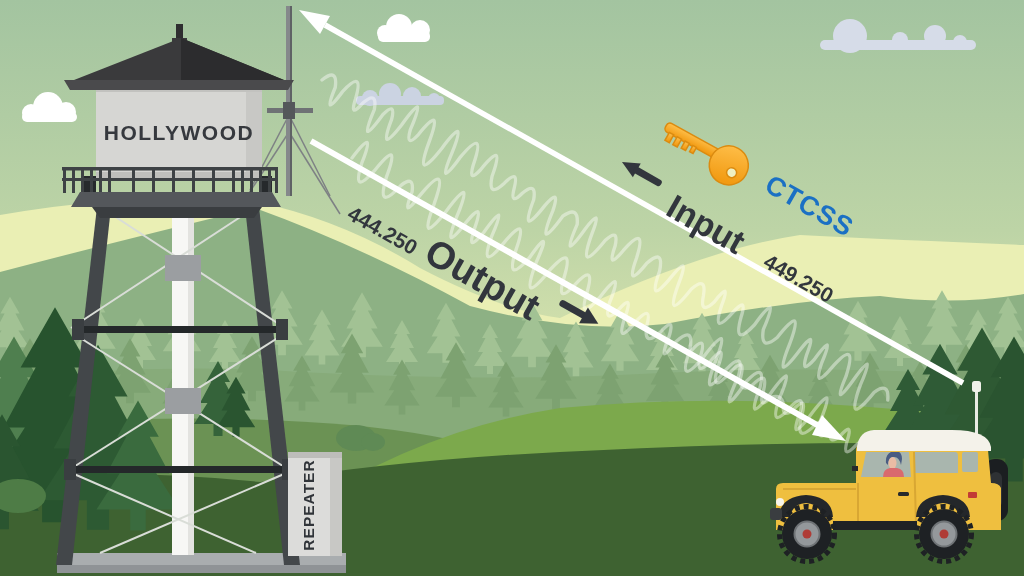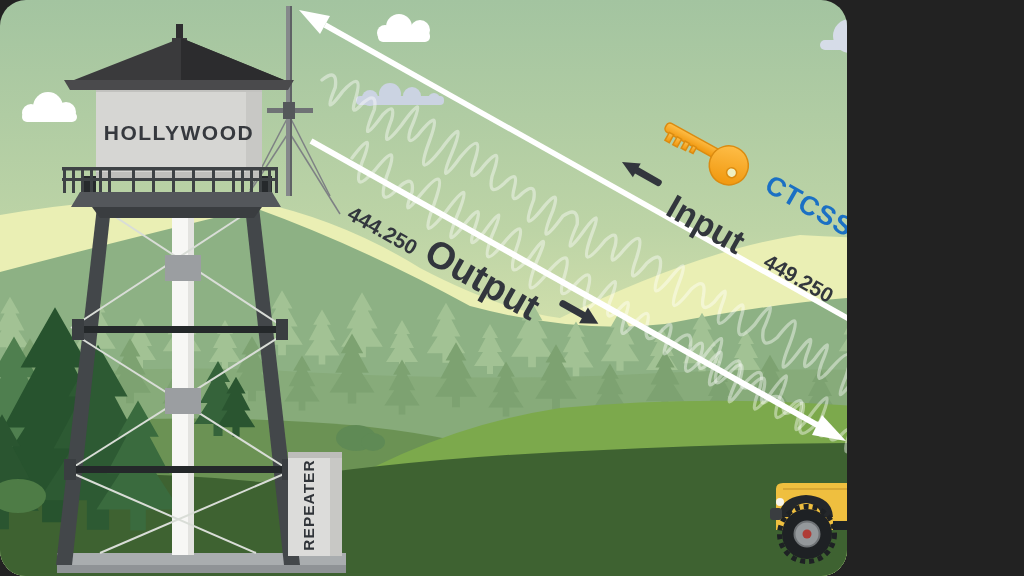--- a/index.html
+++ b/index.html
@@ -1,17 +1,17 @@
 <!DOCTYPE html>
 <html><head>
 <meta charset="utf-8">
 <style>
   html,body{margin:0;padding:0;background:#222;}
-  .stage{position:relative;width:847px;height:576px;overflow:hidden;
-         font-family:"Liberation Sans",sans-serif;border-radius:26px;}
+  .stage{position:relative;width:1024px;height:576px;overflow:hidden;
+         font-family:"Liberation Sans",sans-serif;}
   svg{display:block}
   .lbl{font-family:"Liberation Sans",sans-serif;font-weight:bold;}
   .wave{stroke:#ffffff;stroke-width:3.4;fill:none;opacity:.42;
         stroke-linecap:round;stroke-linejoin:round;}
   .cable{stroke:#d9ddd7;stroke-width:2;}
   .guy{stroke:#7e8184;stroke-width:1.5;}
 </style>
 </head>
 <body>
 

